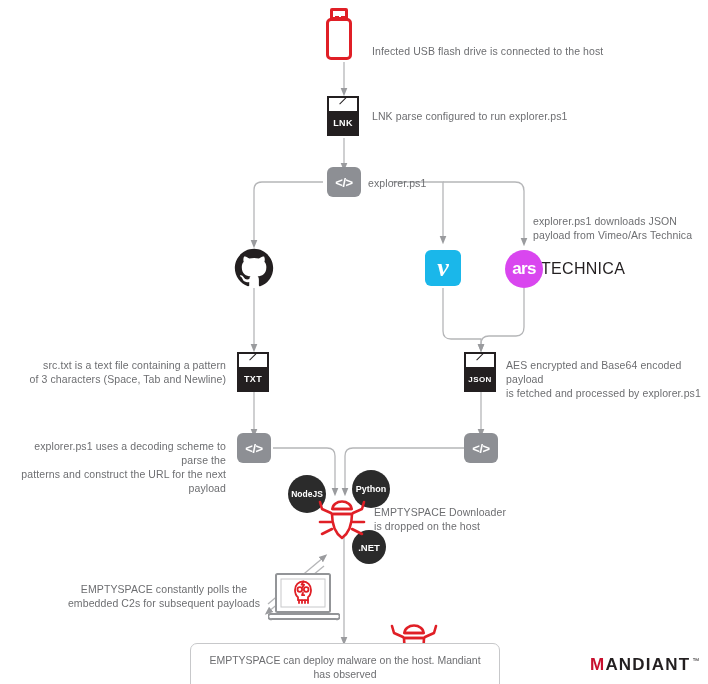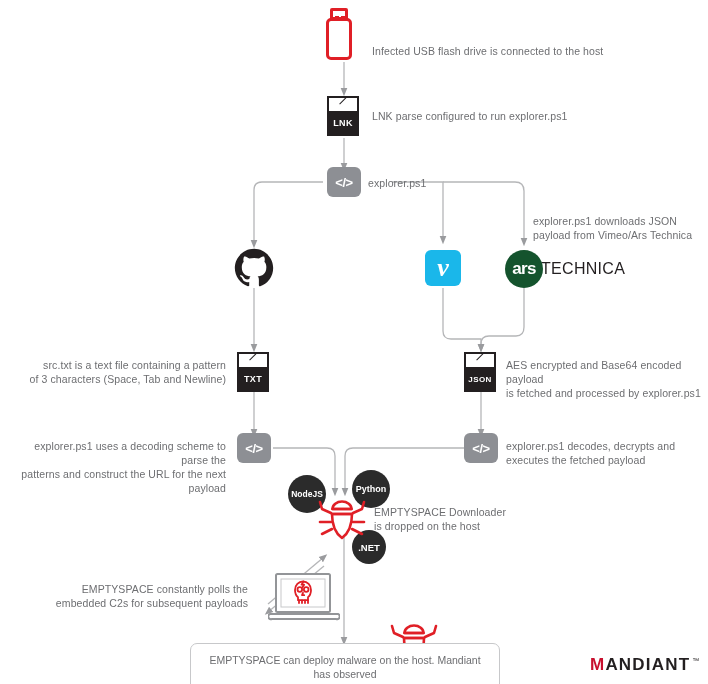--- a/index.html
+++ b/index.html
@@ -136,21 +136,21 @@
     font-style: italic;
     font-weight: bold;
     font-size: 26px;
     line-height: 1;
   }
 
   
   .ars-wrap { position: absolute; display: flex; align-items: center; }
   .ars-circle {
     width: 38px; height: 38px;
-    background: #14532d;
+    background: #d946ef;
     border-radius: 50%;
     color: #ffffff;
     display: flex;
     align-items: center;
     justify-content: center;
     font-family: "Liberation Sans", sans-serif;
     font-weight: bold;
     font-size: 17px;
     letter-spacing: -0.6px;
     z-index: 2;
@@ -304,22 +304,20 @@
     <div class="file-band" style="font-size:8px;">JSON</div>
   </div>
   <div class="caption cap-right" style="left:506px; top:358px; width:210px;">AES encrypted and Base64 encoded payload
 is fetched and processed by explorer.ps1</div>
 
   <div class="node codeblk" style="left:237px; top:433px;">&lt;/&gt;</div>
   <div class="caption cap-left" style="left:8px; top:439px; width:218px;">explorer.ps1 uses a decoding scheme to parse the
 patterns and construct the URL for the next payload</div>
 
   <div class="node codeblk" style="left:464px; top:433px;">&lt;/&gt;</div>
-  <div class="caption cap-right" style="left:506px; top:439px; width:200px;">explorer.ps1 decodes, decrypts and
-executes the fetched payload</div>
 
   <div class="pill" style="left:288px; top:475px; width:38px; height:38px; font-size:8.5px;">NodeJS</div>
   <div class="pill" style="left:352px; top:470px; width:38px; height:38px; font-size:9px;">Python</div>
   <div class="pill" style="left:352px; top:530px; width:34px; height:34px; font-size:9.5px;">.NET</div>
 
   <div class="node bug" style="left:313px; top:496px;">
     <svg width="58" height="46" viewBox="0 0 58 46" aria-hidden="true">
       <g stroke="#e01f26" stroke-width="2.6" fill="none" stroke-linecap="round" stroke-linejoin="round">
         <path d="M19.5,13 a9.5,7.5 0 0 1 19,0 z"></path>
         <path d="M19.5,13 h19"></path>
@@ -345,21 +343,21 @@
       <g stroke="#e01f26" stroke-width="1.8" fill="none" stroke-linecap="round" stroke-linejoin="round">
         <path d="M27,18 a8,8.5 0 0 1 16,0 c0,4 -1.5,6 -3,7.2 v3 h-10 v-3 c-1.5,-1.2 -3,-3.2 -3,-7.2 z"></path>
         <circle cx="31.8" cy="17.5" r="2.3"></circle>
         <circle cx="38.2" cy="17.5" r="2.3"></circle>
         <path d="M35,20.8 l-1,2.4 h2.2"></path>
         <path d="M31,28.5 v2.6 M34,28.5 v2.6 M37,28.5 v2.6 M40,28.5 v2.6"></path>
         <path d="M35.5,9.5 l-2,3.2 h2.6 l-1.6,2.6"></path>
       </g>
     </svg>
   </div>
-  <div class="caption cap-left" style="left:48px; top:582px; width:200px;">EMPTYSPACE constantly polls the
+  <div class="caption cap-left" style="left:64px; top:582px; width:200px;text-align:center;">EMPTYSPACE constantly polls the
 embedded C2s for subsequent payloads</div>
 
   <div class="node bug" style="left:385px; top:620px; overflow:hidden; height:28px;">
     <svg width="58" height="46" viewBox="0 0 58 46" aria-hidden="true">
       <g stroke="#e01f26" stroke-width="2.6" fill="none" stroke-linecap="round" stroke-linejoin="round">
         <path d="M19.5,13 a9.5,7.5 0 0 1 19,0 z"></path>
         <path d="M19.5,13 h19"></path>
         <path d="M19,18 c0,12 4.5,20 10,24 c5.5,-4 10,-12 10,-24 z"></path>
         <path d="M19,18 h20"></path>
         <path d="M18,17 L9,13 L7,6"></path>

